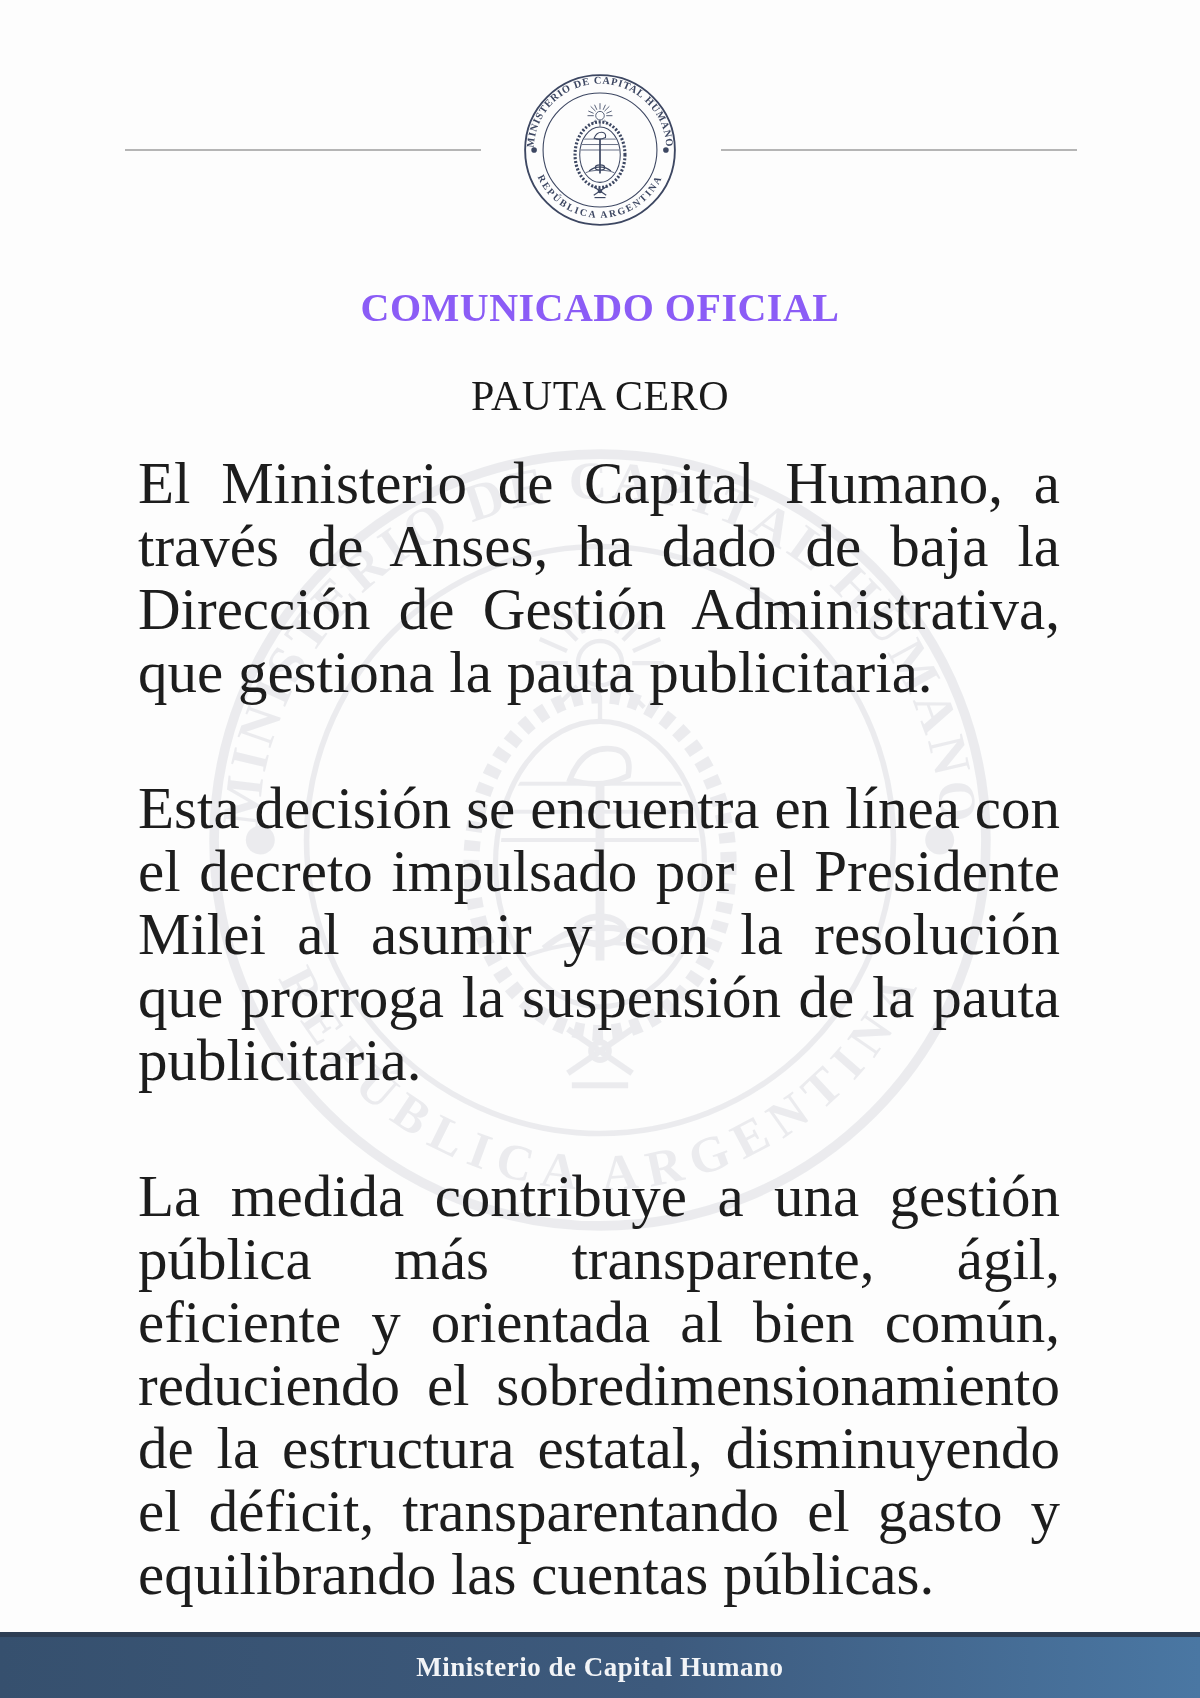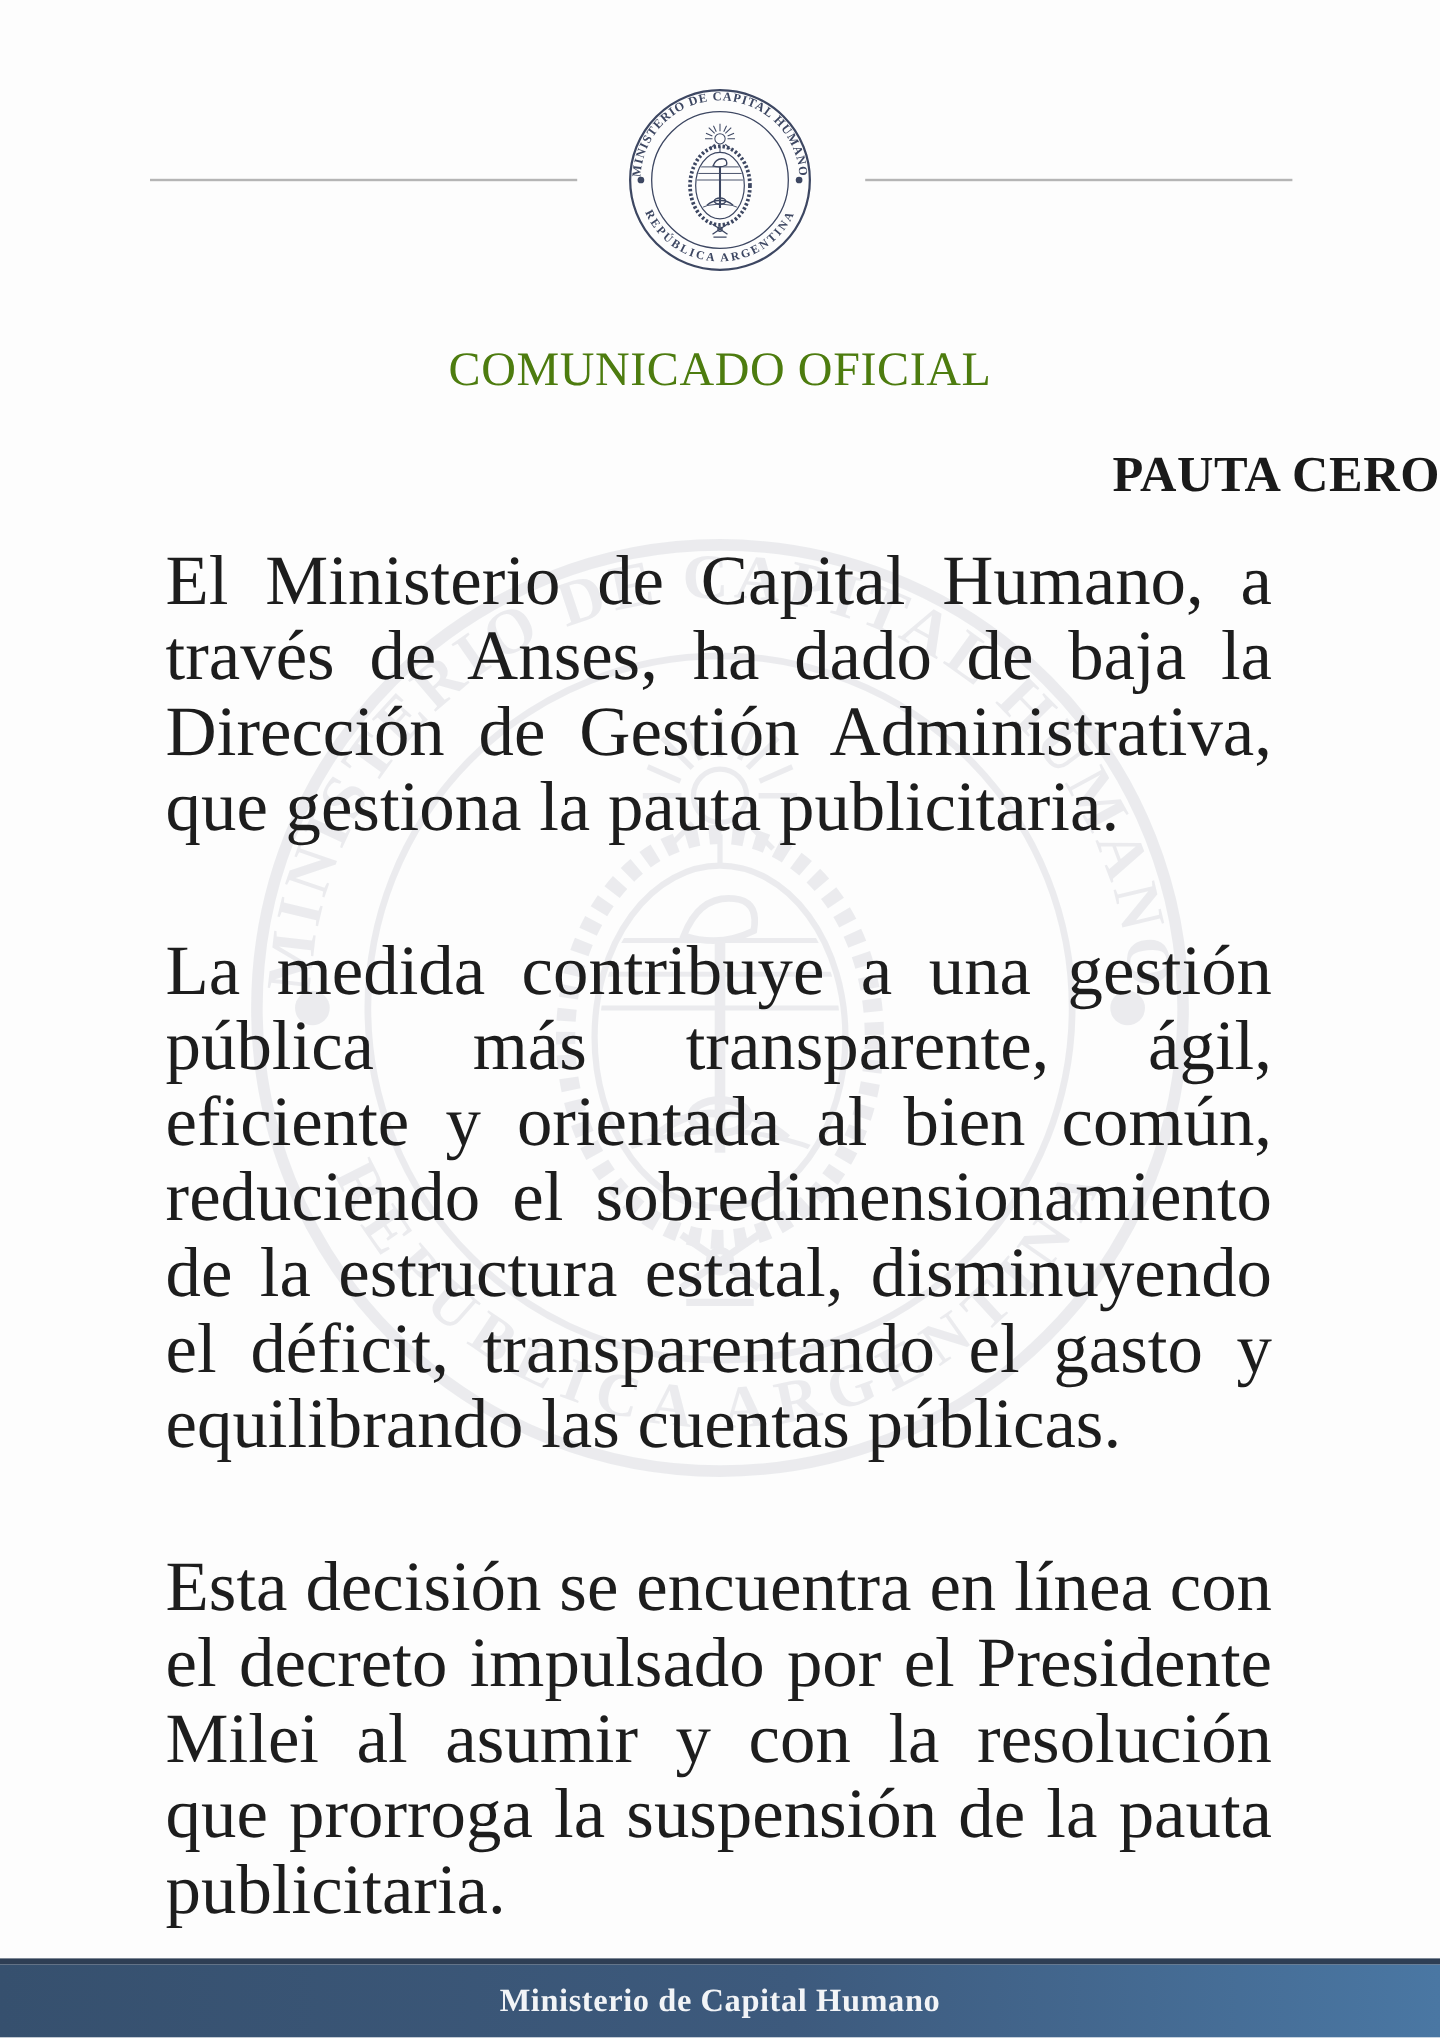--- a/index.html
+++ b/index.html
@@ -15,26 +15,26 @@
   .rule-left{left:125px;width:356px;}
   .rule-right{left:721px;width:356px;}
   .seal-header{position:absolute;left:522px;top:72px;width:156px;height:156px;}
 
   
   .seal-watermark{position:absolute;left:198px;top:438px;width:804px;height:804px;opacity:0.09;}
 
   
   .kicker{
     position:absolute;top:284px;left:0;width:100%;margin:0;
-    text-align:center;font-size:40px;font-weight:normal;letter-spacing:0.5px;
-    color:#4d7c0f;
+    text-align:center;font-size:40px;font-weight:bold;letter-spacing:0.5px;
+    color:#8b5cf6;
   }
   .doc-title{
     position:absolute;top:372px;left:0;width:100%;margin:0;
-    text-align:right;font-size:42px;font-weight:bold;letter-spacing:0.5px;
+    text-align:center;font-size:42px;font-weight:normal;letter-spacing:0.5px;
     color:#1a1a1a;
   }
 
   
   .body-copy{
     position:absolute;left:138px;top:452px;width:922px;
     font-size:59px;line-height:63px;color:#1d1d1d;
     text-align:justify;
   }
   .body-copy p{margin:0 0 73px 0;hyphens:none;}
@@ -144,21 +144,21 @@
 
   <svg class="seal-watermark" viewBox="0 0 200 200">
     <use href="#seal-graphic"></use>
   </svg>
 
   <h1 class="kicker">COMUNICADO OFICIAL</h1>
   <h2 class="doc-title">PAUTA CERO</h2>
 
   <div class="body-copy">
     <p>El Ministerio de Capital Humano, a través de Anses, ha dado de baja la Dirección de Gestión Administrativa, que gestiona la pauta publicitaria.</p>
+    <p>Esta decisión se encuentra en línea con el decreto impulsado por el Presidente Milei al asumir y con la resolución que prorroga la suspensión de la pauta publicitaria.</p>
     <p>La medida contribuye a una gestión pública más transparente, ágil, eficiente y orientada al bien común, reduciendo el sobredimensionamiento de la estructura estatal, disminuyendo el déficit, transparentando el gasto y equilibrando las cuentas públicas.</p>
-    <p>Esta decisión se encuentra en línea con el decreto impulsado por el Presidente Milei al asumir y con la resolución que prorroga la suspensión de la pauta publicitaria.</p>
   </div>
 
   <div class="footer-bar">
     <span>Ministerio de Capital Humano</span>
   </div>
 
 </div>
 
 </body></html>

